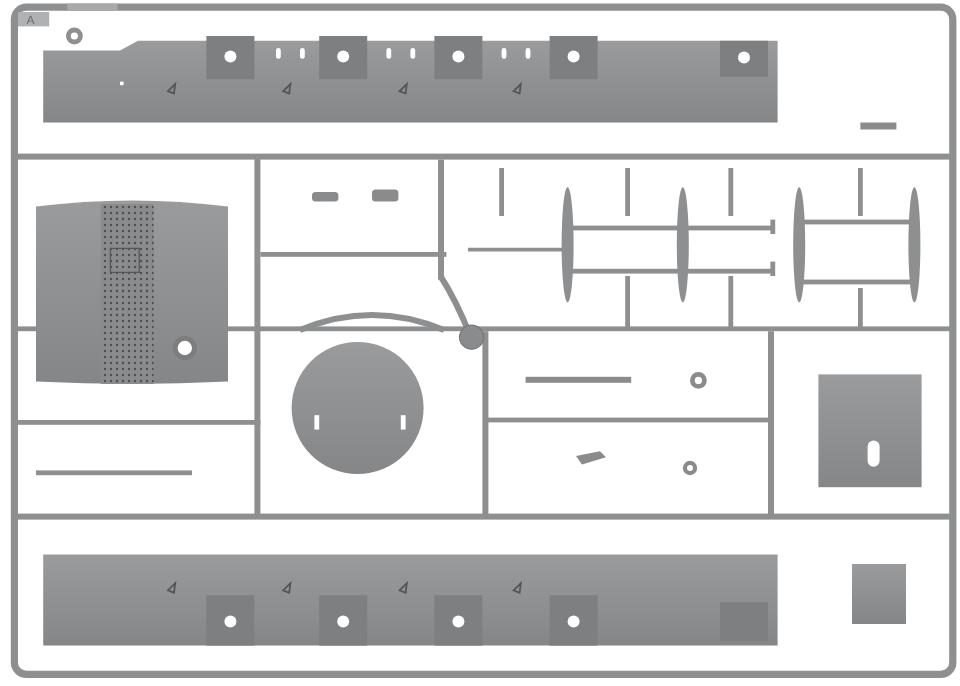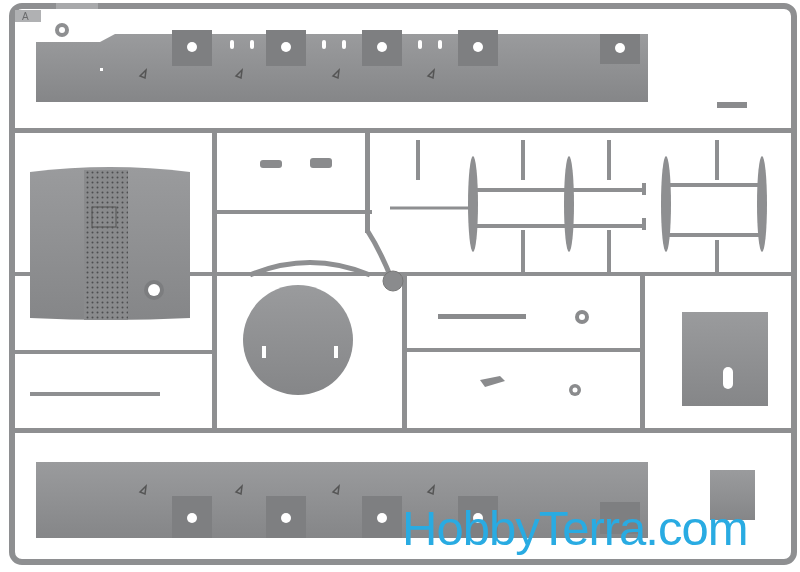--- a/index.html
+++ b/index.html
@@ -156,14 +156,13 @@
         <path d="M333,492 l6,-6 l-1,8 z"></path>
           <path d="M428,492 l6,-6 l-1,8 z"></path>
       </g>
     </g>
 
     <g>
       <rect x="710" y="470" width="45" height="50" fill="url(#g)"></rect>
     </g>
   </svg>
 
-  <div class="watermark" style="color:#29abe2;">HobbyTerra.com</div>
 </div>
 
 </body></html>

